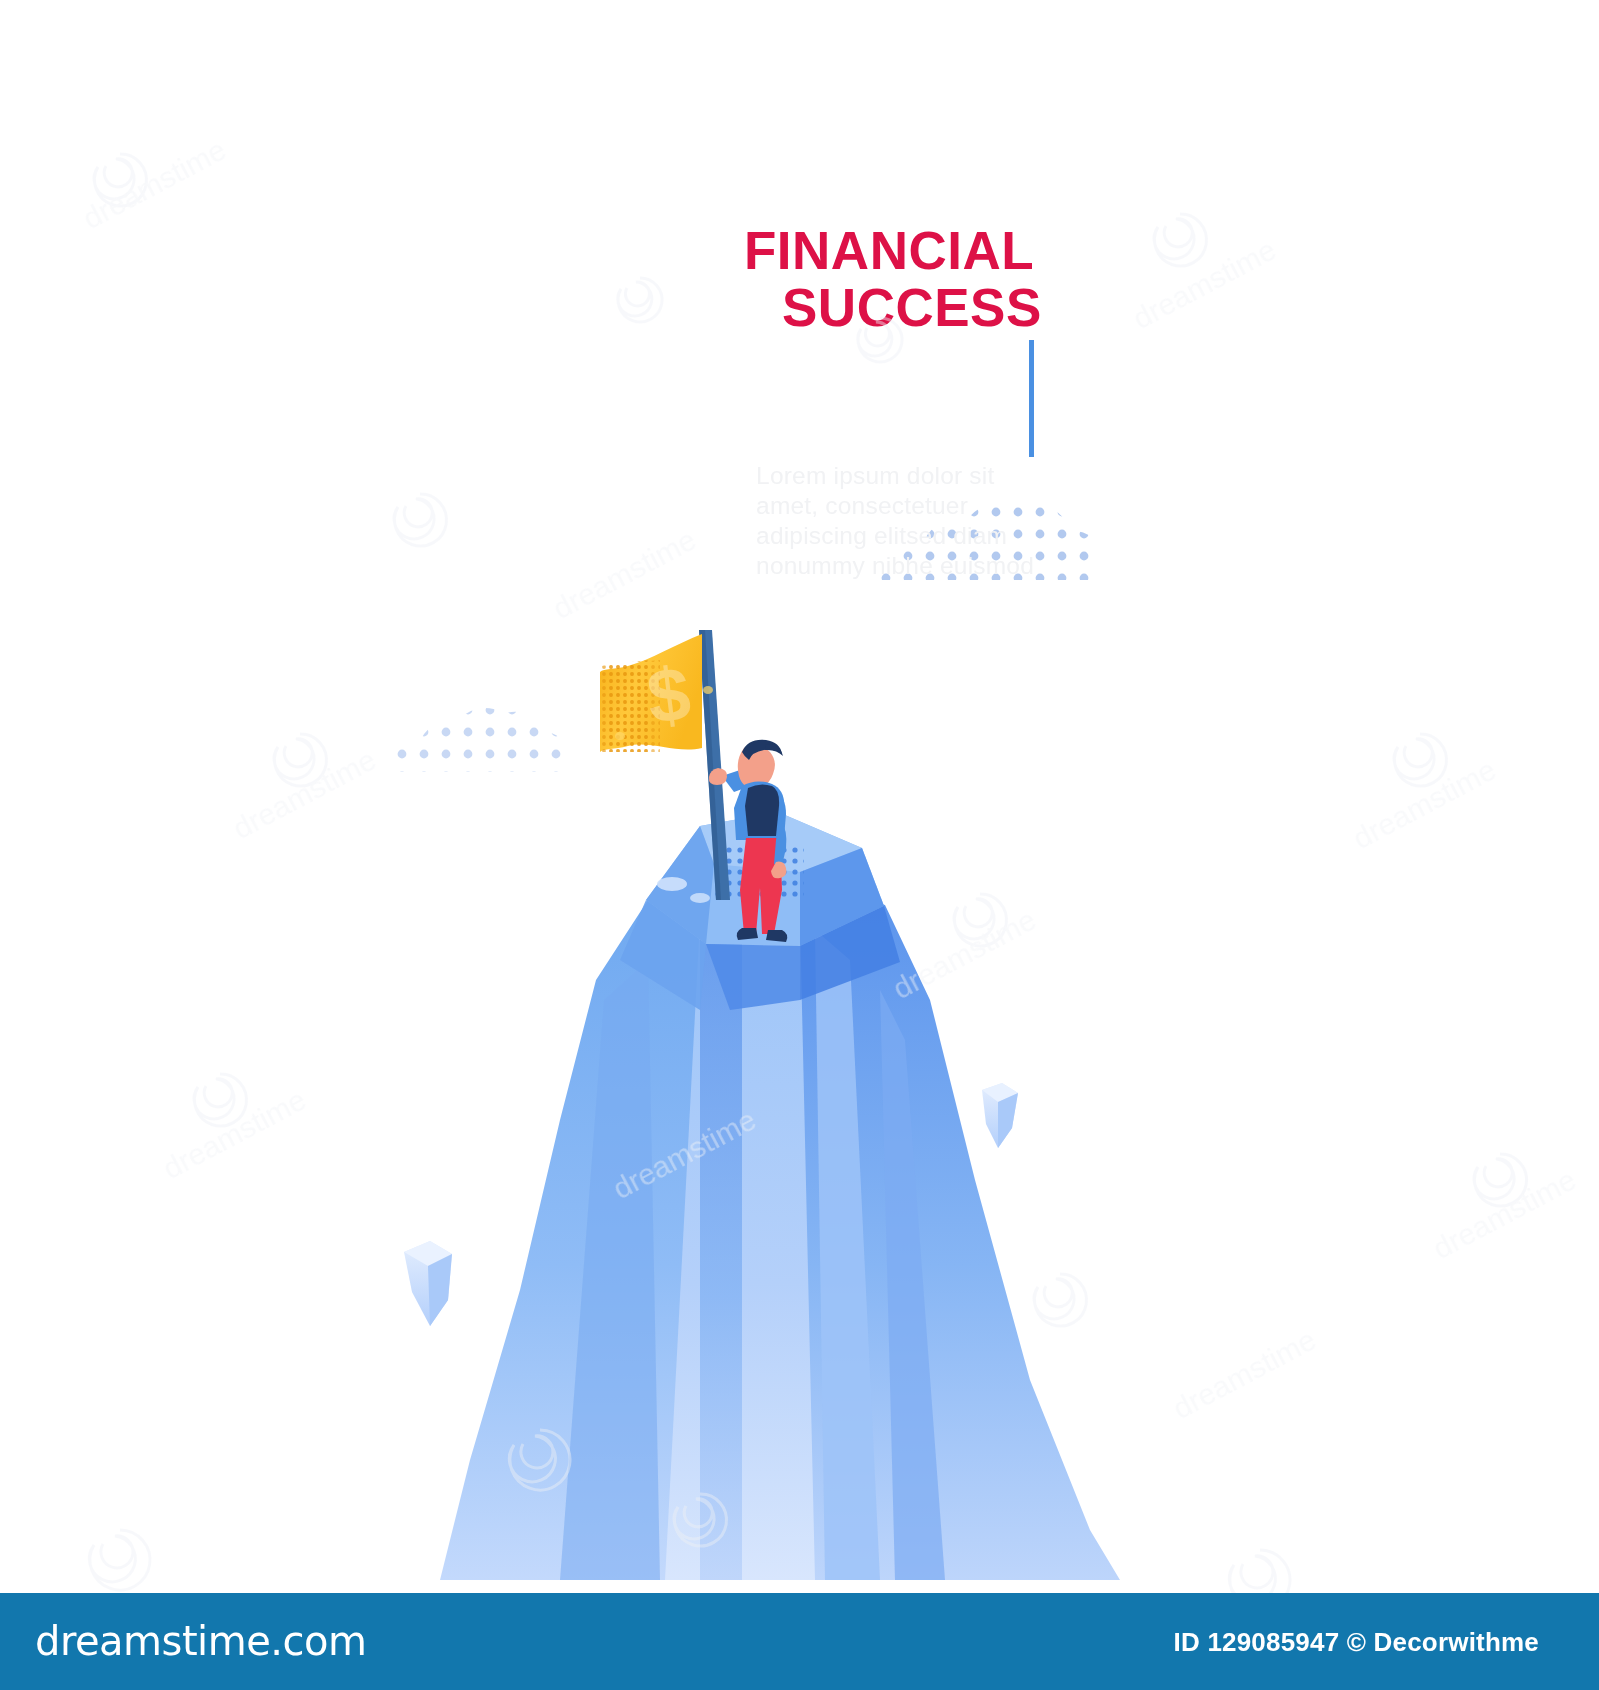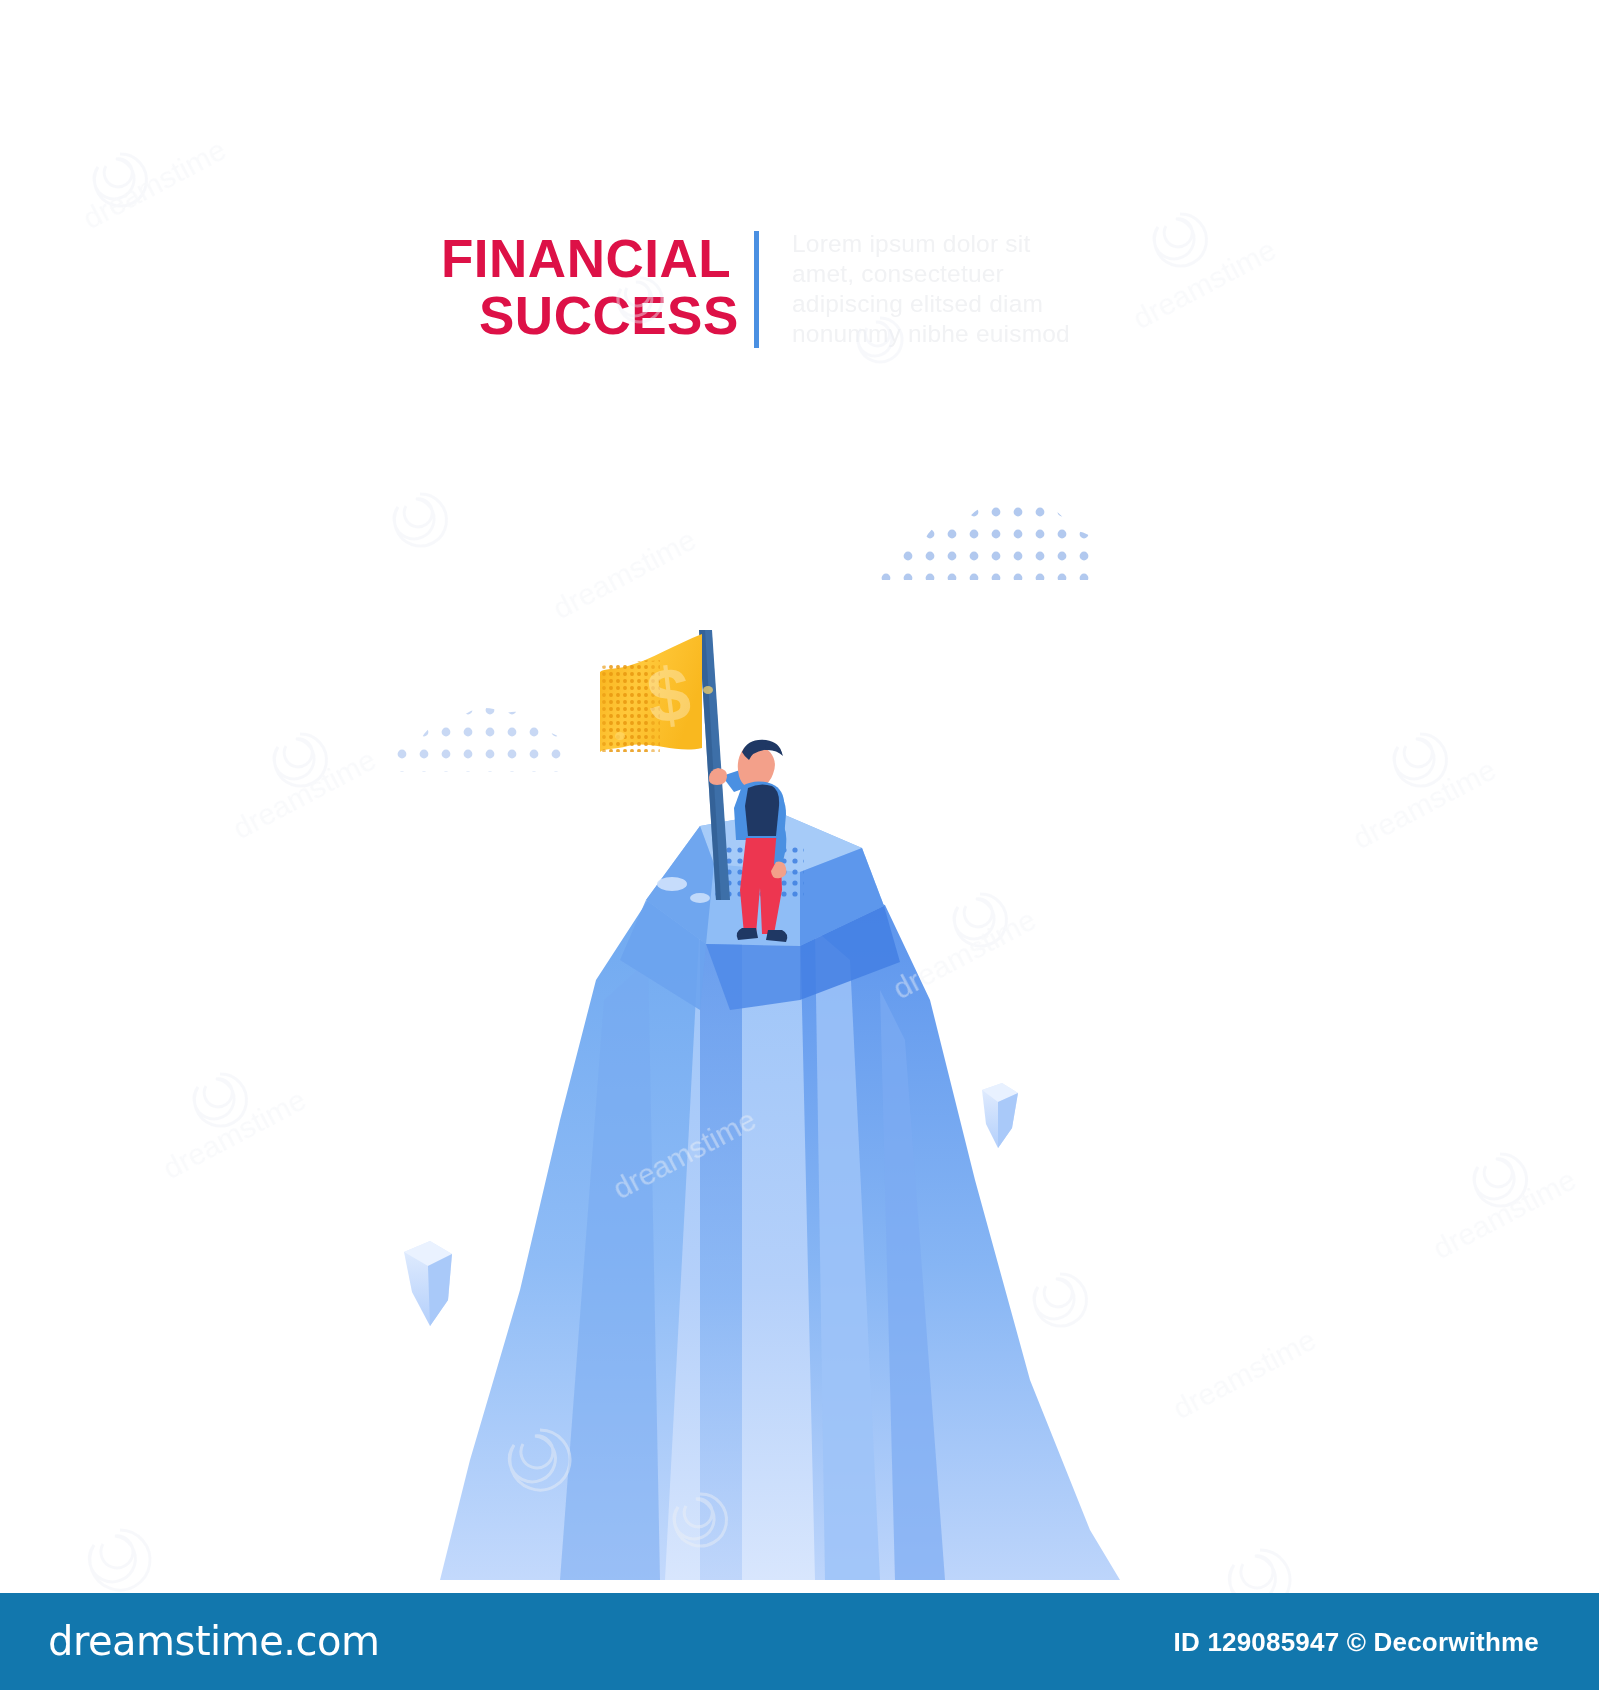--- a/index.html
+++ b/index.html
@@ -17,27 +17,27 @@
     position: relative;
     width: 1599px;
     height: 1690px;
     background: #ffffff;
     overflow: hidden;
   }
 
   
   .heading-block {
     position: absolute;
-    left: 441px;
+    left: 394px;
     top: 222px;
     width: 640px;
     height: 130px;
     display: flex;
-    flex-direction: row;
-    align-items: center;
+    flex-direction: column;
+    align-items: flex-end;
   }
   .title-col {
     width: 290px;
     text-align: left;
   }
   .title-line {
     font-family: "Liberation Sans", sans-serif;
     font-weight: bold;
     font-size: 53px;
     line-height: 57px;
@@ -85,21 +85,21 @@
     left: 0;
     bottom: 0;
     width: 1599px;
     height: 97px;
     background: #1277ad;
     display: flex;
     align-items: center;
   }
   .dt-logo {
     position: absolute;
-    left: 48px;
+    left: 35px;
     top: 25px;
     font-family: "DejaVu Sans", sans-serif;
     font-size: 40px;
     color: #ffffff;
     letter-spacing: -0.5px;
   }
   .footer-id {
     position: absolute;
     right: 60px;
     top: 34px;

